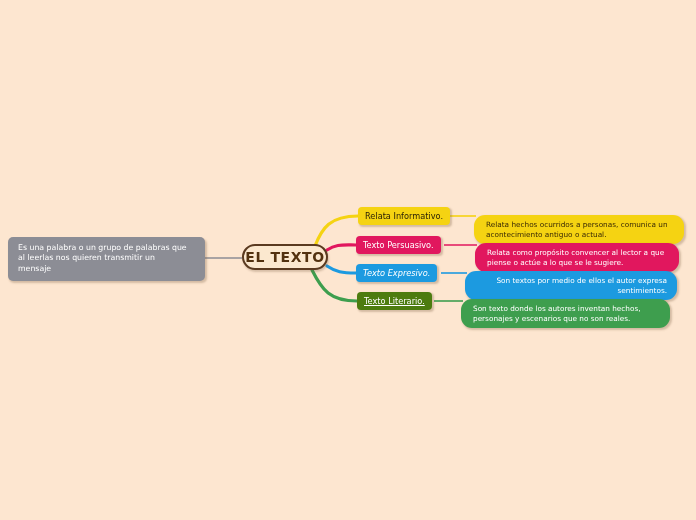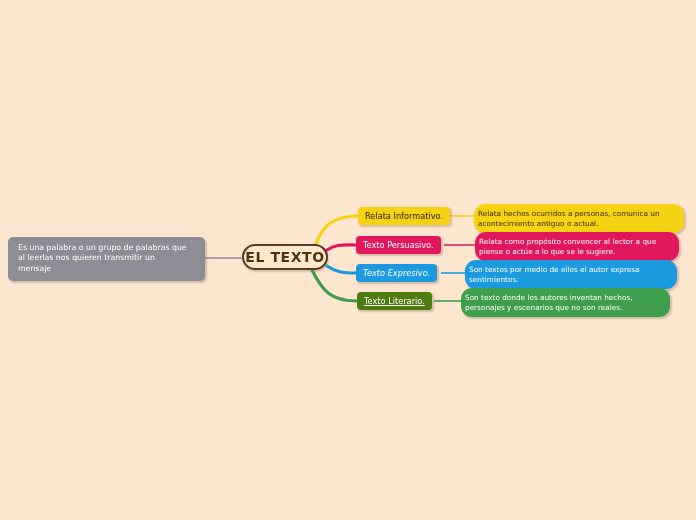--- a/index.html
+++ b/index.html
@@ -80,26 +80,27 @@
     white-space: nowrap;
     box-shadow: 1.2px 1.6px 1.8px rgba(120, 90, 60, 0.3);
     z-index: 4;
   }
 
   
   .desc-box {
     position: absolute;
     border-radius: 11px;
     box-sizing: border-box;
-    padding: 5px 10px 5px 4px;
+    padding: 5px 10px 5px 12px;
     font-size: 7.3px;
     line-height: 9.6px;
     color: #ffffff;
     box-shadow: 1.2px 1.8px 2px rgba(120, 90, 60, 0.3);
     z-index: 4;
+    margin-top: 11px;
   }
   .desc-box.on-yellow {
     color: #3a2a05;
   }
 </style>
 </head>
 <body style="background: rgb(253, 230, 208);">
 
 <div id="canvas">
 
@@ -122,16 +123,16 @@
 
   <div class="central-node" style="background: rgb(251, 232, 207); border-color: rgb(90, 58, 32); color: rgb(82, 49, 15);">EL TEXTO</div>
 
   <div class="branch-label" id="lbl0" style="left: 358px; top: 207px; background: rgb(245, 211, 18); color: rgb(43, 34, 6);">Relata Informativo.</div>
   <div class="branch-label" id="lbl1" style="left: 356px; top: 236px; background: rgb(225, 23, 94); color: rgb(255, 255, 255);">Texto Persuasivo.</div>
   <div class="branch-label" id="lbl2" style="left: 356px; top: 264px; background: rgb(28, 154, 224); color: rgb(255, 255, 255); font-style: italic;">Texto Expresivo.</div>
   <div class="branch-label" id="lbl3" style="left: 357px; top: 292px; background: #4d7c0f; color: rgb(255, 255, 255); text-decoration: underline;">Texto Literario.</div>
 
   <div class="desc-box on-yellow" id="desc0" style="left: 474px; top: 204px; width: 210px; background: rgb(245, 211, 18); color: rgb(58, 42, 5);">Relata hechos ocurridos a personas, comunica un acontecimiento antiguo o actual.</div>
   <div class="desc-box" id="desc1" style="left: 475px; top: 232px; width: 204px; background: rgb(225, 23, 94); color: rgb(255, 255, 255);">Relata como propósito convencer al lector a que piense o actúe a lo  que se le sugiere.</div>
-  <div class="desc-box" id="desc2" style="left: 465px; top: 260px; width: 212px; background: rgb(28, 154, 224); color: rgb(255, 255, 255);">Son textos por medio de ellos el autor expresa sentimientos.</div>
+  <div class="desc-box" id="desc2" style="left: 465px; top: 260px; width: 212px; background: rgb(28, 154, 224); color: rgb(255, 255, 255); text-align: right;">Son textos por medio de ellos el autor expresa sentimientos.</div>
   <div class="desc-box" id="desc3" style="left: 461px; top: 288px; width: 209px; background: rgb(62, 158, 78); color: rgb(255, 255, 255);">Son texto donde los autores inventan hechos, personajes y escenarios que no son reales.</div>
 
 </div>
 
 </body></html>

